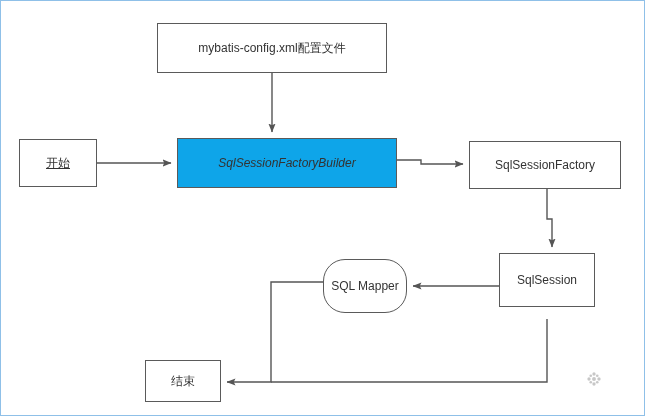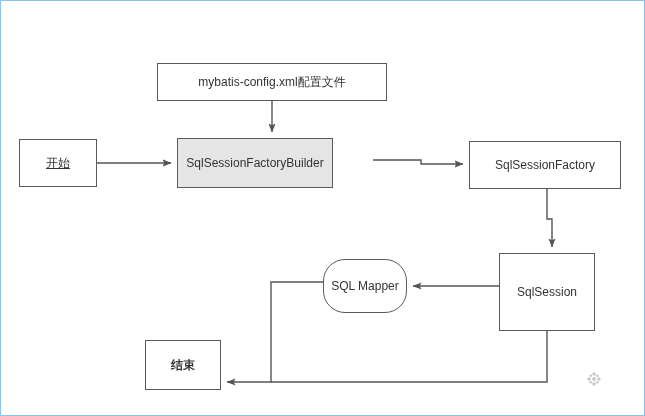--- a/index.html
+++ b/index.html
@@ -63,45 +63,45 @@
         <polyline points="271,68 271,131" fill="none" stroke="#555555" stroke-width="1.4" stroke-linejoin="miter" marker-end="url(#arrowhead)"></polyline>
         <polyline points="96,162 170,162" fill="none" stroke="#555555" stroke-width="1.4" stroke-linejoin="miter" marker-end="url(#arrowhead)"></polyline>
         <polyline points="372,159 420,159 420,163 462,163" fill="none" stroke="#555555" stroke-width="1.4" stroke-linejoin="miter" marker-end="url(#arrowhead)"></polyline>
         <polyline points="546,188 546,218 551,218 551,246" fill="none" stroke="#555555" stroke-width="1.4" stroke-linejoin="miter" marker-end="url(#arrowhead)"></polyline>
         <polyline points="498,285 412,285" fill="none" stroke="#555555" stroke-width="1.4" stroke-linejoin="miter" marker-end="url(#arrowhead)"></polyline>
         <polyline points="322,281 270,281 270,381 226,381" fill="none" stroke="#555555" stroke-width="1.4" stroke-linejoin="miter" marker-end="url(#arrowhead)"></polyline>
         <polyline points="546,318 546,381 270,381" fill="none" stroke="#555555" stroke-width="1.4" stroke-linejoin="miter"></polyline>
       </g>
   </svg>
 
-  <div class="node" style="left: 156px; top: 22px; width: 230px; height: 38px; font-size: 12px; border-color: rgb(90, 90, 90); background: rgb(255, 255, 255); color: rgb(51, 51, 51); margin-top: 40px;">
+  <div class="node" style="left: 156px; top: 22px; width: 230px; height: 50px; font-size: 12px; border-color: rgb(90, 90, 90); background: rgb(255, 255, 255); color: rgb(51, 51, 51);">
     <span class="node-label">mybatis-config.xml配置文件</span>
   </div>
 
   <div class="node" style="left: 18px; top: 138px; width: 78px; height: 48px; font-size: 12px; border-color: rgb(90, 90, 90); background: rgb(255, 255, 255); color: rgb(51, 51, 51); text-decoration: underline;">
     <span class="node-label">开始</span>
   </div>
 
-  <div class="node" style="left: 176px; top: 137px; width: 156px; height: 50px; font-size: 12px; border-color: rgb(90, 90, 90); background: #e5e5e5; color: rgb(51, 51, 51);">
+  <div class="node" style="left: 176px; top: 137px; width: 220px; height: 50px; font-size: 12px; border-color: rgb(90, 90, 90); background: #0ea5e9; color: rgb(51, 51, 51); font-style: italic;">
     <span class="node-label">SqlSessionFactoryBuilder</span>
   </div>
 
   <div class="node" style="left: 468px; top: 140px; width: 152px; height: 48px; font-size: 12px; border-color: rgb(90, 90, 90); background: rgb(255, 255, 255); color: rgb(51, 51, 51);">
     <span class="node-label">SqlSessionFactory</span>
   </div>
 
-  <div class="node" style="left: 498px; top: 252px; width: 96px; height: 78px; font-size: 12px; border-color: rgb(90, 90, 90); background: rgb(255, 255, 255); color: rgb(51, 51, 51);">
+  <div class="node" style="left: 498px; top: 252px; width: 96px; height: 54px; font-size: 12px; border-color: rgb(90, 90, 90); background: rgb(255, 255, 255); color: rgb(51, 51, 51);">
     <span class="node-label">SqlSession</span>
   </div>
 
   <div class="node" style="left: 322px; top: 258px; width: 84px; height: 54px; font-size: 12px; border-color: rgb(90, 90, 90); background: rgb(255, 255, 255); color: rgb(51, 51, 51); border-radius: 22px;">
     <span class="node-label">SQL Mapper</span>
   </div>
 
-  <div class="node" style="left: 144px; top: 339px; width: 76px; height: 50px; font-size: 12px; border-color: rgb(90, 90, 90); background: rgb(255, 255, 255); color: rgb(51, 51, 51); font-weight: bold;">
+  <div class="node" style="left: 144px; top: 359px; width: 76px; height: 42px; font-size: 12px; border-color: rgb(90, 90, 90); background: rgb(255, 255, 255); color: rgb(51, 51, 51);">
     <span class="node-label">结束</span>
   </div>
 
   <svg class="watermark" id="watermark" viewBox="0 0 16 16" xmlns="http://www.w3.org/2000/svg" style="left: 586px; top: 371px;">
     <g fill="#9a9a9a">
       <circle cx="8" cy="8" r="2.2"></circle>
       <circle cx="8" cy="2.3" r="1.9"></circle>
       <circle cx="8" cy="13.7" r="1.9"></circle>
       <circle cx="2.3" cy="8" r="1.9"></circle>
       <circle cx="13.7" cy="8" r="1.9"></circle>

